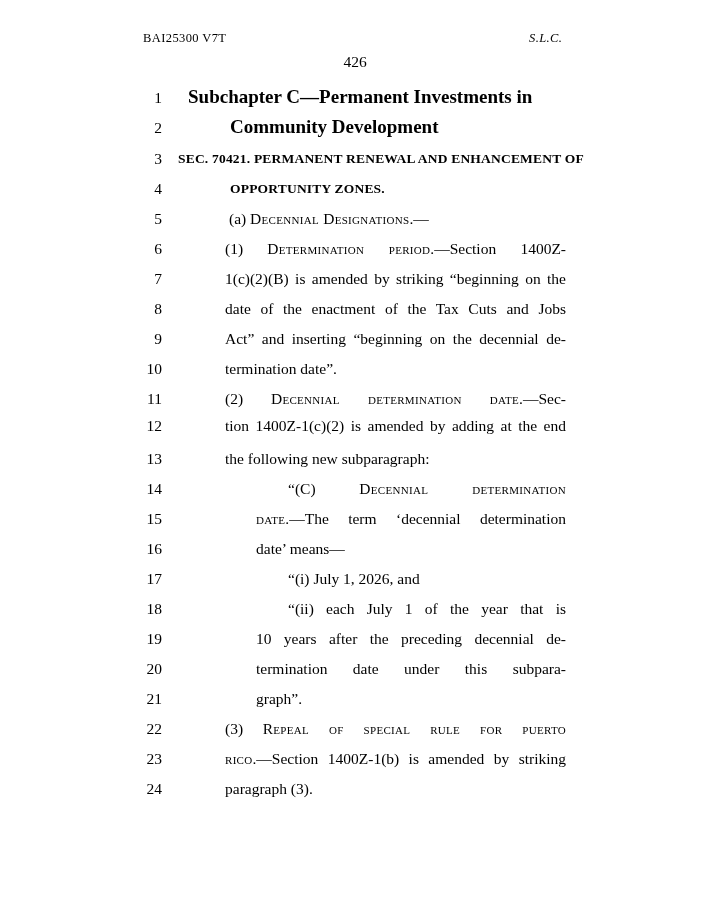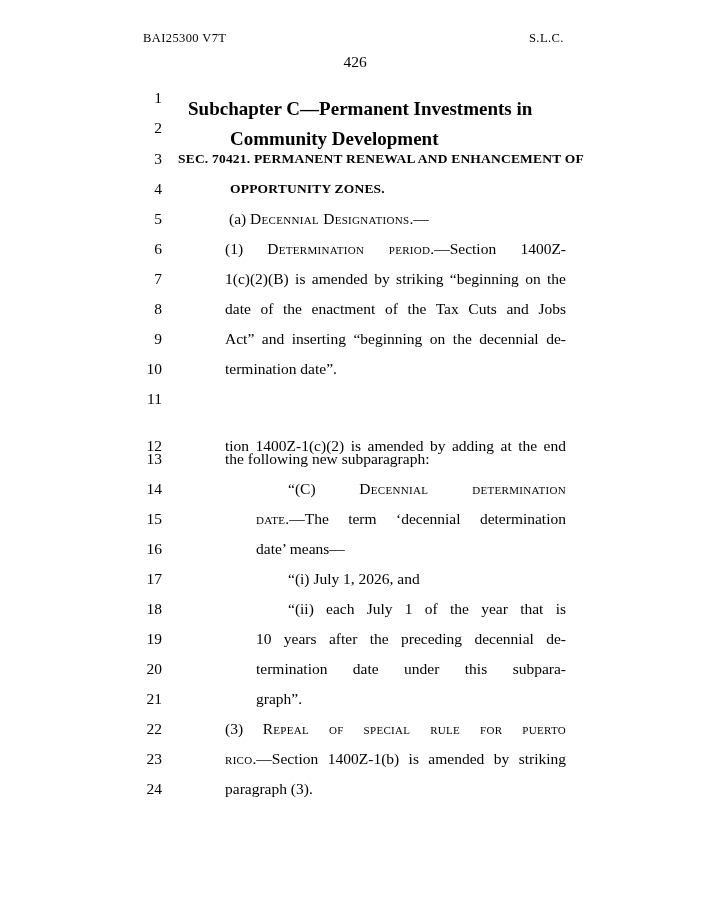--- a/index.html
+++ b/index.html
@@ -20,21 +20,21 @@
 
   
   .hdr {
     position: absolute;
     top: 31px;
     font-size: 12.5px;
     letter-spacing: 0.4px;
     white-space: nowrap;
   }
   .hdr-left  { left: 143px; }
-  .hdr-right { left: 529px; }
+  .hdr-right { left: 529px; font-style: italic; }
 
   .page-no {
     position: absolute;
     top: 53px;
     left: 0;
     width: 710px;
     text-align: center;
     font-size: 15.5px;
   }
 
@@ -77,21 +77,20 @@
   .i3 { left: 256px; }   
   .i4 { left: 288px; }   
 
   
   .title {
     position: absolute;
     font-weight: bold;
     font-size: 19px;
     line-height: 22px;
     white-space: nowrap;
-    margin-top: 12px;
   }
   .sechead {
     position: absolute;
     font-weight: bold;
     font-size: 13.5px;
     line-height: 20px;
     letter-spacing: 0.2px;
     white-space: nowrap;
   }
 
@@ -154,23 +153,24 @@
     <span class="just i2">Act” and inserting “beginning on the decennial de-</span>
   </div>
 
   <div class="ln" style="top:359px">
     <span class="lnum">10</span>
     <span class="txt i2">termination date”.</span>
   </div>
 
   <div class="ln" style="top:389px">
     <span class="lnum">11</span>
-  </div>
-
-  <div class="ln" style="top:436px">
+    <span class="just i2"><span>(2) </span><span class="sc">Decennial determination date</span><span>.—Sec-</span></span>
+  </div>
+
+  <div class="ln" style="top:416px">
     <span class="lnum">12</span>
     <span class="just i2">tion 1400Z-1(c)(2) is amended by adding at the end</span>
   </div>
 
   <div class="ln" style="top:449px">
     <span class="lnum">13</span>
     <span class="txt i2">the following new subparagraph:</span>
   </div>
 
   <div class="ln" style="top:479px">

